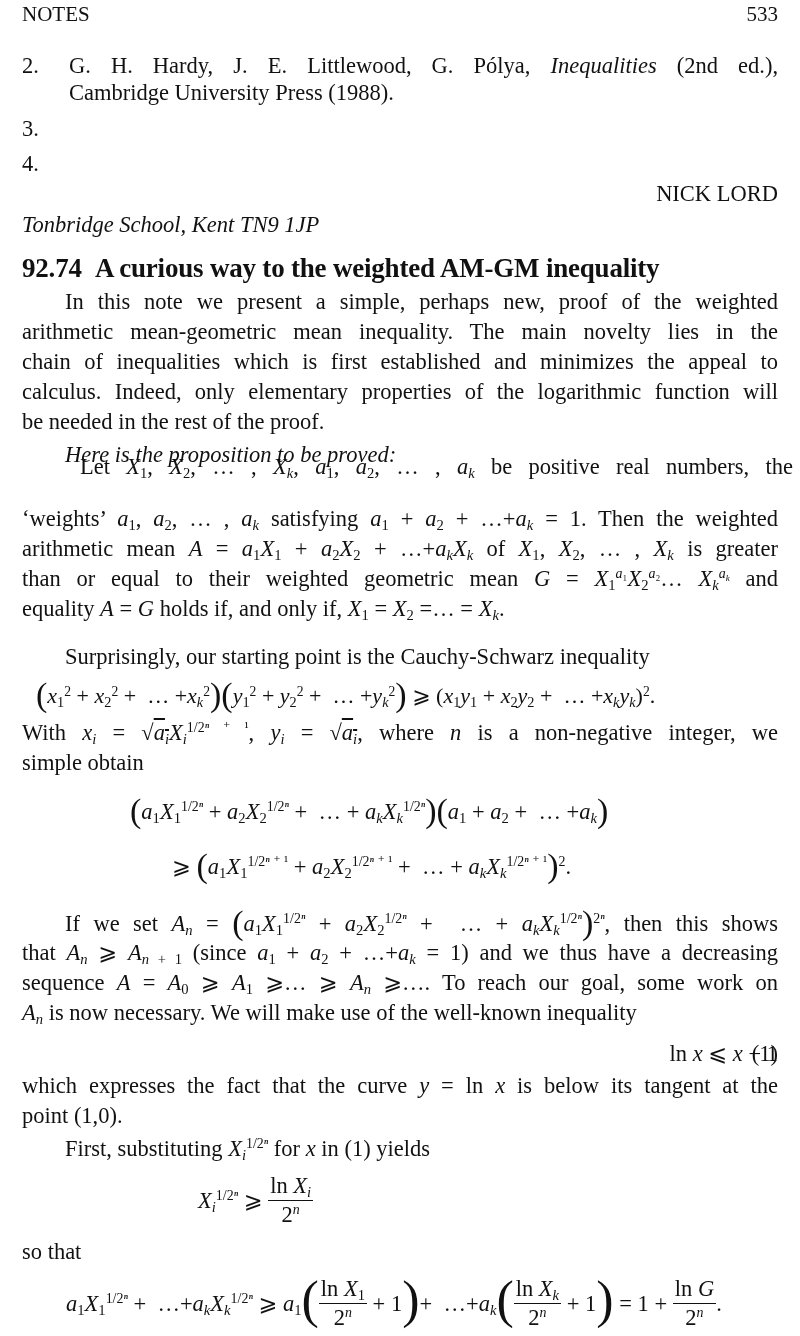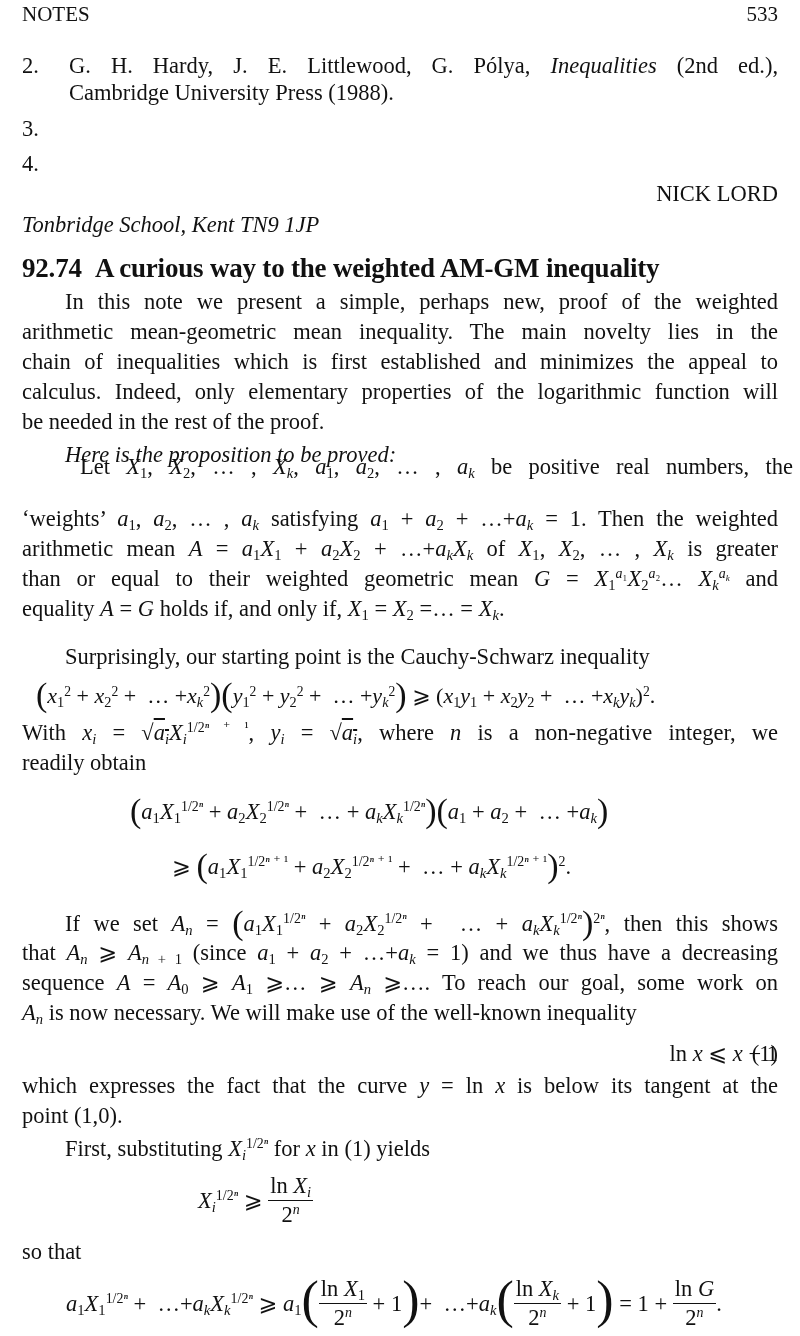--- a/index.html
+++ b/index.html
@@ -103,21 +103,21 @@
   <span class="big">(</span><i>x</i><sub>1</sub><sup>2</sup> + <i>x</i><sub>2</sub><sup>2</sup> + &nbsp;… +<i>x<sub>k</sub></i><sup>2</sup><span class="big">)(</span><i>y</i><sub>1</sub><sup>2</sup> + <i>y</i><sub>2</sub><sup>2</sup> + &nbsp;… +<i>y<sub>k</sub></i><sup>2</sup><span class="big">)</span> ⩾ (<i>x</i><sub>1</sub><i>y</i><sub>1</sub> + <i>x</i><sub>2</sub><i>y</i><sub>2</sub> + &nbsp;… +<i>x<sub>k</sub>y<sub>k</sub></i>)<sup>2</sup>.
 </div>
 
 <div class="line just" style="top:719px;">
   <span>With</span>
   <i>x<sub>i</sub></i> = √<span style="text-decoration:overline;"><i>a<sub>i</sub></i></span><i>X<sub>i</sub></i><sup>1/2<i>ⁿ</i> ⁺ ¹</sup>, <i>y<sub>i</sub></i> = √<span style="text-decoration:overline;"><i>a<sub>i</sub></i></span>,
   <span>where</span>
   <i>n</i>
   <span>is a non-negative integer, we</span>
 </div>
-<div class="line" style="top:749px;"><span>readily obtain</span></div>
+<div class="line" style="top:749px;"><span>simple obtain</span></div>
 
 <div class="line" style="top:797px; left:130px; font-size:22.5px;">
   <span class="big">(</span><i>a</i><sub>1</sub><i>X</i><sub>1</sub><sup>1/2<i>ⁿ</i></sup> + <i>a</i><sub>2</sub><i>X</i><sub>2</sub><sup>1/2<i>ⁿ</i></sup> + &nbsp;… + <i>a<sub>k</sub>X<sub>k</sub></i><sup>1/2<i>ⁿ</i></sup><span class="big">)(</span><i>a</i><sub>1</sub> + <i>a</i><sub>2</sub> + &nbsp;… +<i>a<sub>k</sub></i><span class="big">)</span>
 </div>
 <div class="line" style="top:852px; left:172px; font-size:22.5px;">
   ⩾ <span class="big">(</span><i>a</i><sub>1</sub><i>X</i><sub>1</sub><sup>1/2<i>ⁿ</i> ⁺ ¹</sup> + <i>a</i><sub>2</sub><i>X</i><sub>2</sub><sup>1/2<i>ⁿ</i> ⁺ ¹</sup> + &nbsp;… + <i>a<sub>k</sub>X<sub>k</sub></i><sup>1/2<i>ⁿ</i> ⁺ ¹</sup><span class="big">)</span><sup>2</sup>.
 </div>
 
 <div class="line just indent" style="top:909px;">
   <span>If we set</span>

